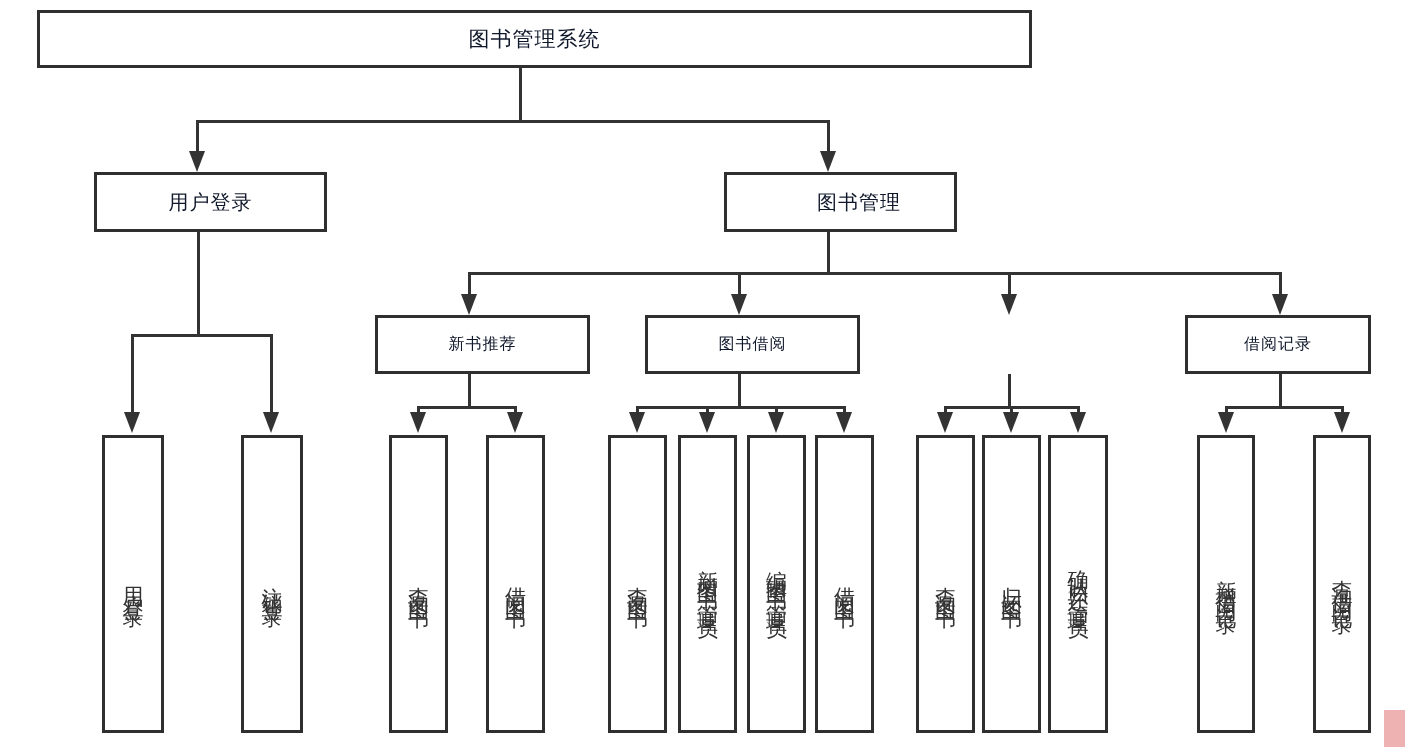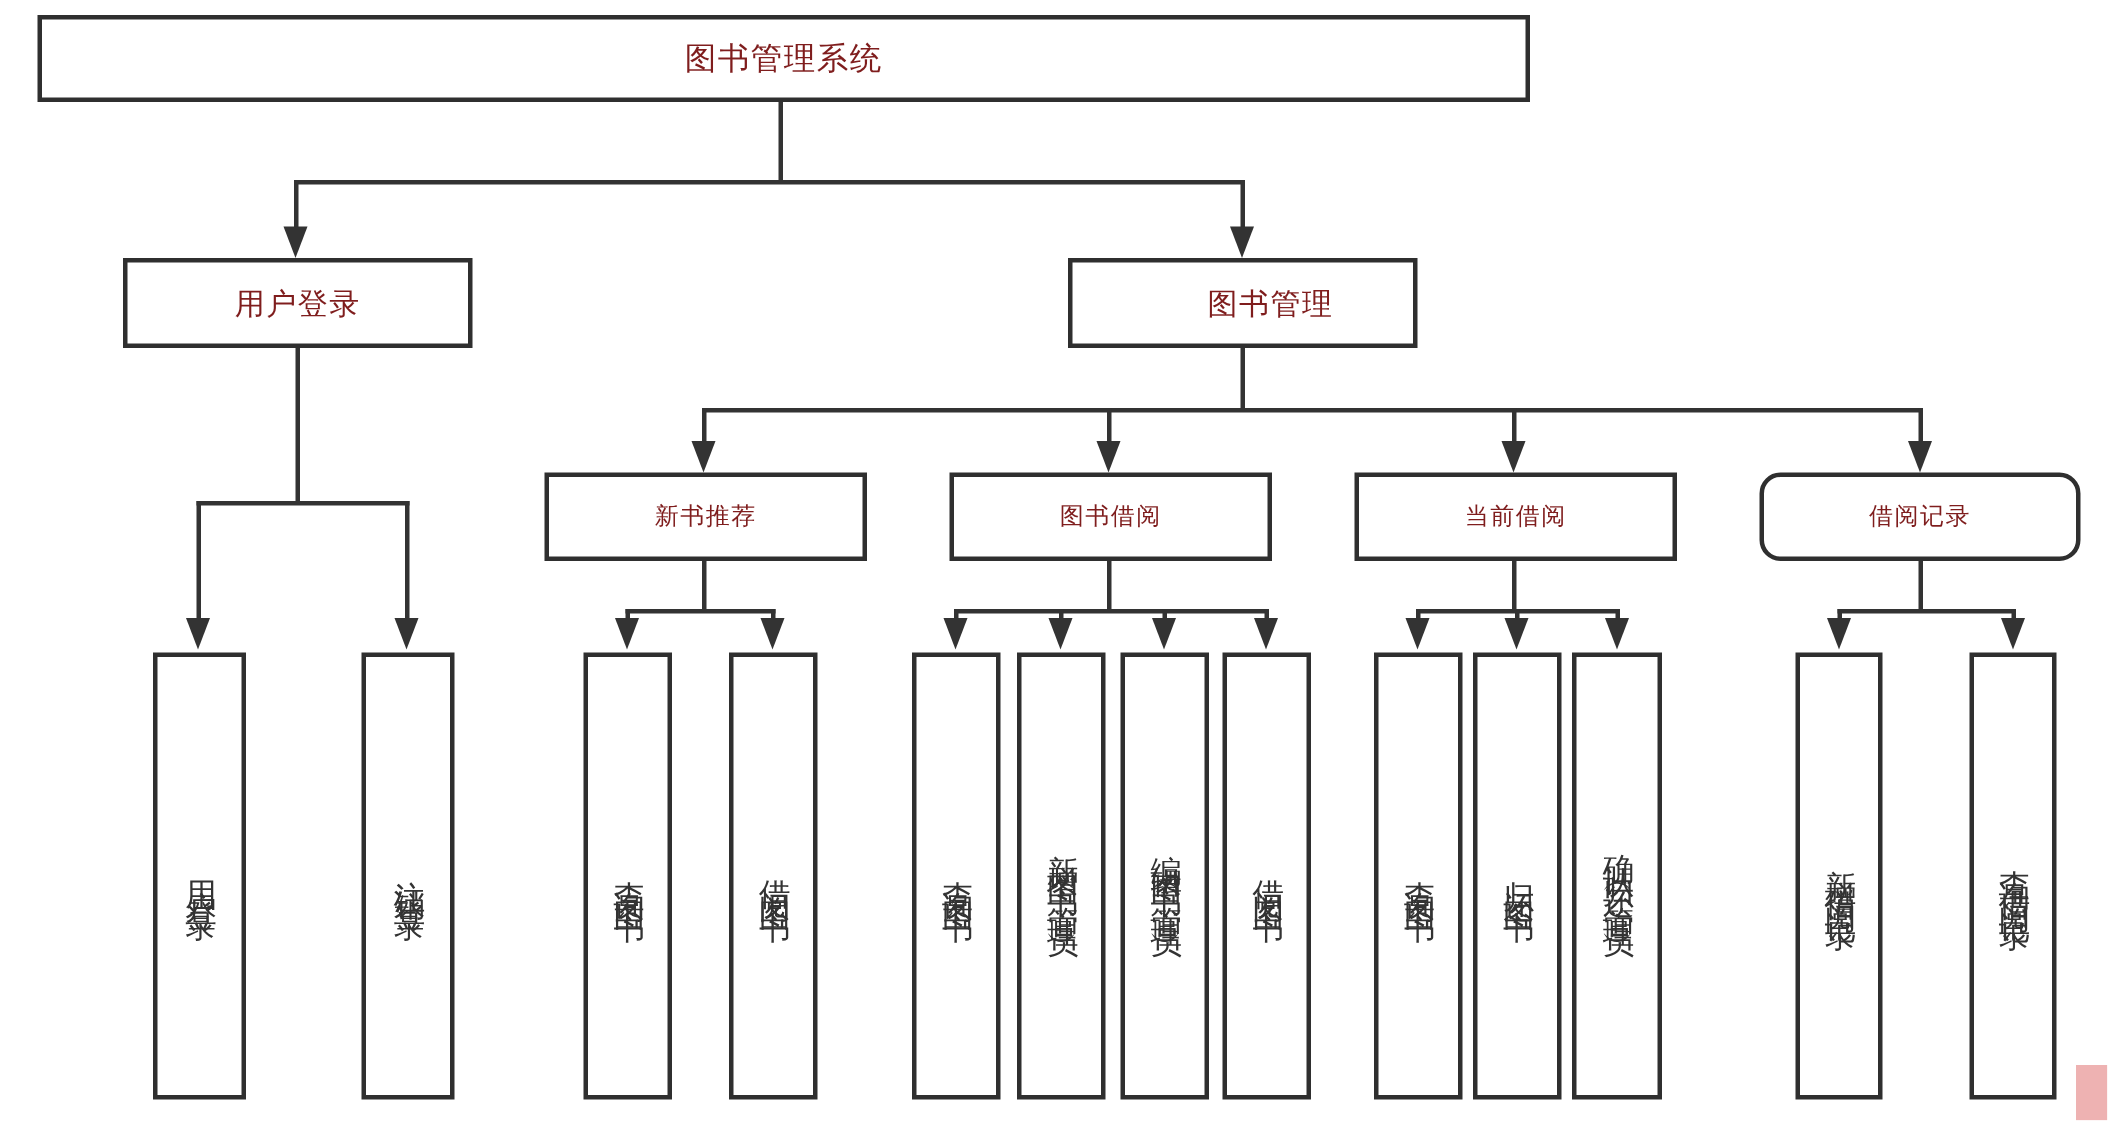--- a/index.html
+++ b/index.html
@@ -9,23 +9,24 @@
     background:#ffffff;
     font-family:"Liberation Sans","DejaVu Sans",sans-serif;
     overflow:hidden;
   }
   
   .node{
     position:absolute;
     background:#ffffff;
     border:3px solid #2f2f2f;
     display:flex;align-items:center;justify-content:center;
-    color:#7f1d1d;
+    color:#0f172a;
     box-sizing:border-box;
     letter-spacing:1px;
+    margin-left:12px;
   }
   .node.root{font-size:21px;}
   .node.l2{font-size:20px;}
   .node.l3{font-size:16px;}
   .leaf{
     position:absolute;
     top:435px;height:298px;
     background:#ffffff;
     border:3px solid #2f2f2f;
     display:flex;align-items:center;justify-content:center;
@@ -79,24 +80,21 @@
   <div class="node l2" style="left:712px;top:172px;width:233px;height:60px;padding-left:37px;">
     <span>图书管理</span>
   </div>
 
   <div class="node l3" style="left:363px;top:315px;width:215px;height:59px;">
     <span>新书推荐</span>
   </div>
   <div class="node l3" style="left:633px;top:315px;width:215px;height:59px;">
     <span>图书借阅</span>
   </div>
-  <div class="node l3" style="left:903px;top:315px;width:215px;height:59px;">
-    <span>当前借阅</span>
-  </div>
-  <div class="node l3" style="left:1173px;top:315px;width:214px;height:59px;border-radius:14px;">
+  <div class="node l3" style="left:1173px;top:315px;width:186px;height:59px;">
     <span>借阅记录</span>
   </div>
 
   <div class="leaf" style="left:102px;width:62px;">
     <span class="vtext">用户登录</span>
   </div>
   <div class="leaf" style="left:241px;width:62px;">
     <span class="vtext">注销登录</span>
   </div>
 

